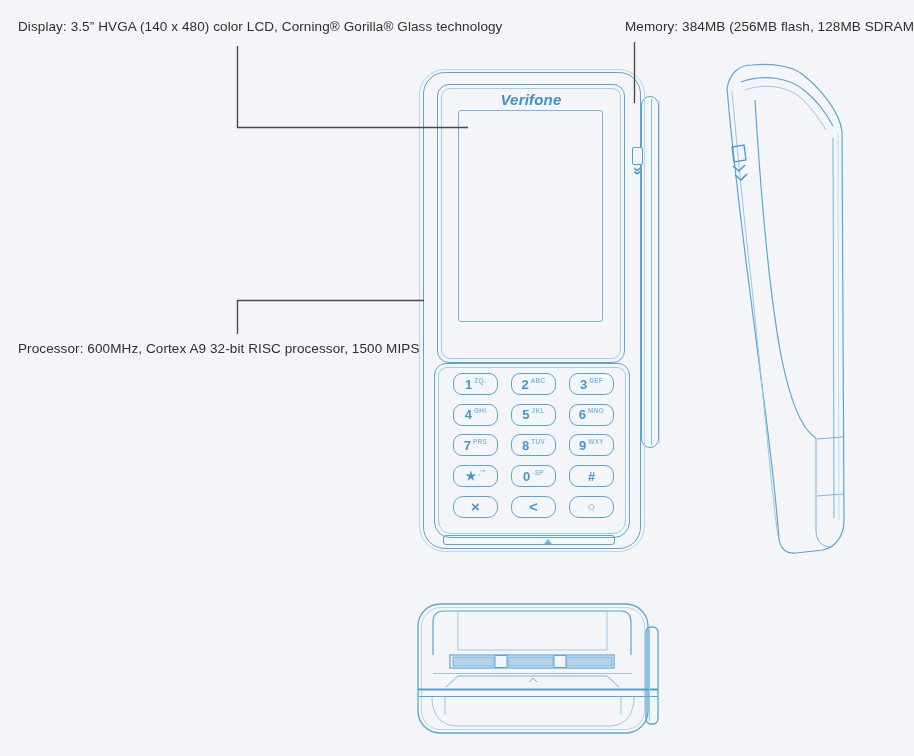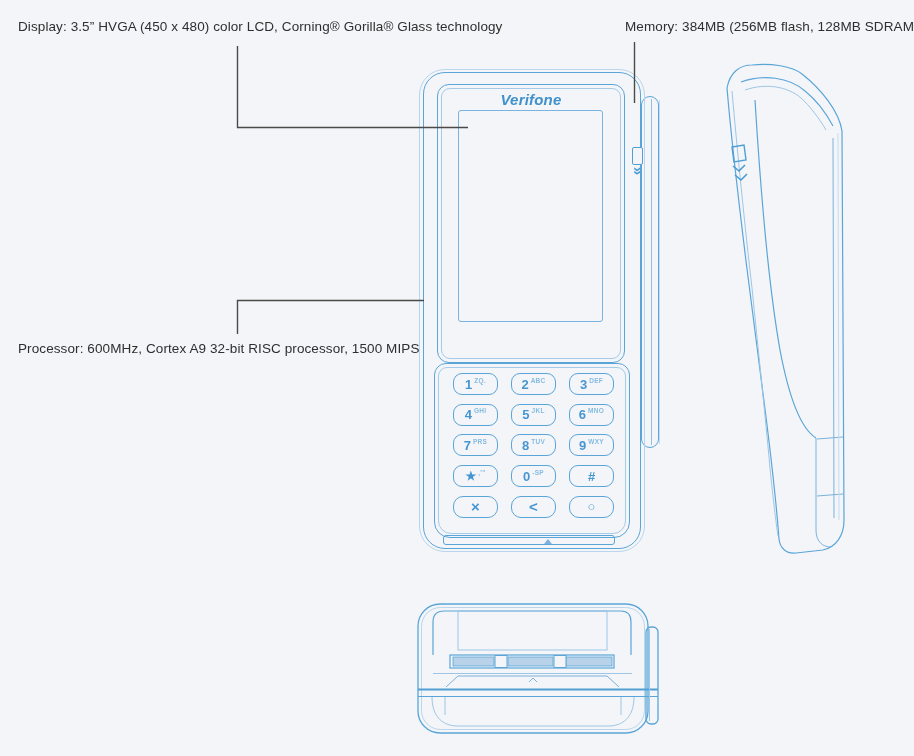--- a/index.html
+++ b/index.html
@@ -77,21 +77,21 @@
     font-size:15px;font-weight:700;color:#4a9bd5;line-height:14px;text-align:center;
     transform:rotate(-90deg);}
 
   
   #side-view{position:absolute;left:695px;top:58px;}
   #bottom-view{position:absolute;left:410px;top:598px;}
 </style>
 </head>
 <body>
 
-<div class="ann" id="ann-display">Display: 3.5” HVGA (450 x 480) color LCD, Corning® Gorilla® Glass technology</div>
+<div class="ann" id="ann-display">Display: 3.5” HVGA (140 x 480) color LCD, Corning® Gorilla® Glass technology</div>
 <div class="ann" id="ann-memory">Memory: 384MB (256MB flash, 128MB SDRAM)</div>
 <div class="ann" id="ann-processor">Processor: 600MHz, Cortex A9 32-bit RISC processor, 1500 MIPS</div>
 
 <svg id="leader-lines" width="914" height="756" viewBox="0 0 914 756">
   <path d="M237.5,46 V127.5 H468" fill="none" stroke="#4a4a4a" stroke-width="1.4"></path>
   <path d="M634.5,42 V103" fill="none" stroke="#4a4a4a" stroke-width="1.4"></path>
   <path d="M237.5,334 V300.5 H424" fill="none" stroke="#4a4a4a" stroke-width="1.4"></path>
 </svg>
 
 <div id="front-view">

